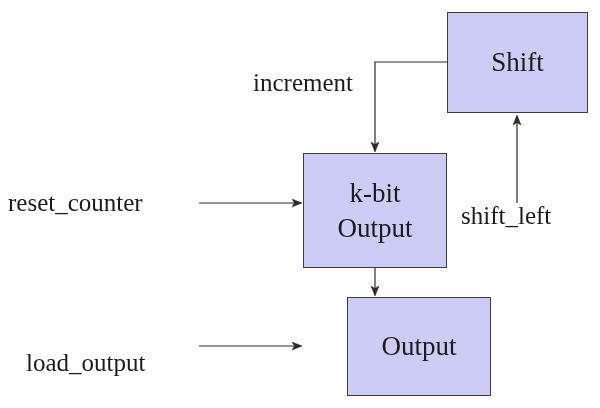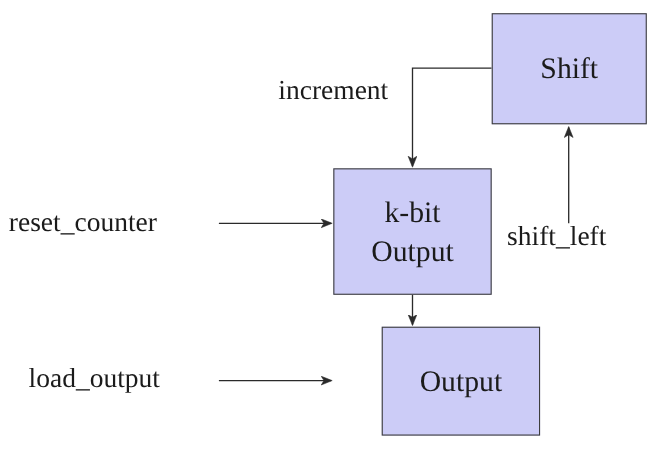--- a/index.html
+++ b/index.html
@@ -38,21 +38,21 @@
   .block-shift-register{left:447px;top:12px;width:141px;height:101px;}
   .block-counter{left:303px;top:153px;width:144px;height:115px;}
   .block-output{left:303px;top:297px;width:144px;height:99px;margin-left:44px;}
   .signal-label{
     position:absolute;
     font-size:25px;line-height:30px;
     white-space:nowrap;
   }
   .label-increment{left:240px;top:68px;width:126px;text-align:center;}
   .label-reset{left:8px;top:188px;text-align:left;}
-  .label-load{left:26px;top:330px;text-align:center;font-family:Liberation Serif, serif;}
+  .label-load{left:26px;top:348px;text-align:center;font-family:Liberation Serif, serif;}
   .label-shift{left:461px;top:201px;text-align:right;}
 </style>
 </head>
 <body>
 
 <div class="canvas">
 
   <svg class="wires" width="600" height="408" viewBox="0 0 600 408" xmlns="http://www.w3.org/2000/svg">
     <defs>
       <marker id="arrowhead" markerWidth="11" markerHeight="9" refX="9" refY="4" orient="auto" markerUnits="userSpaceOnUse">

